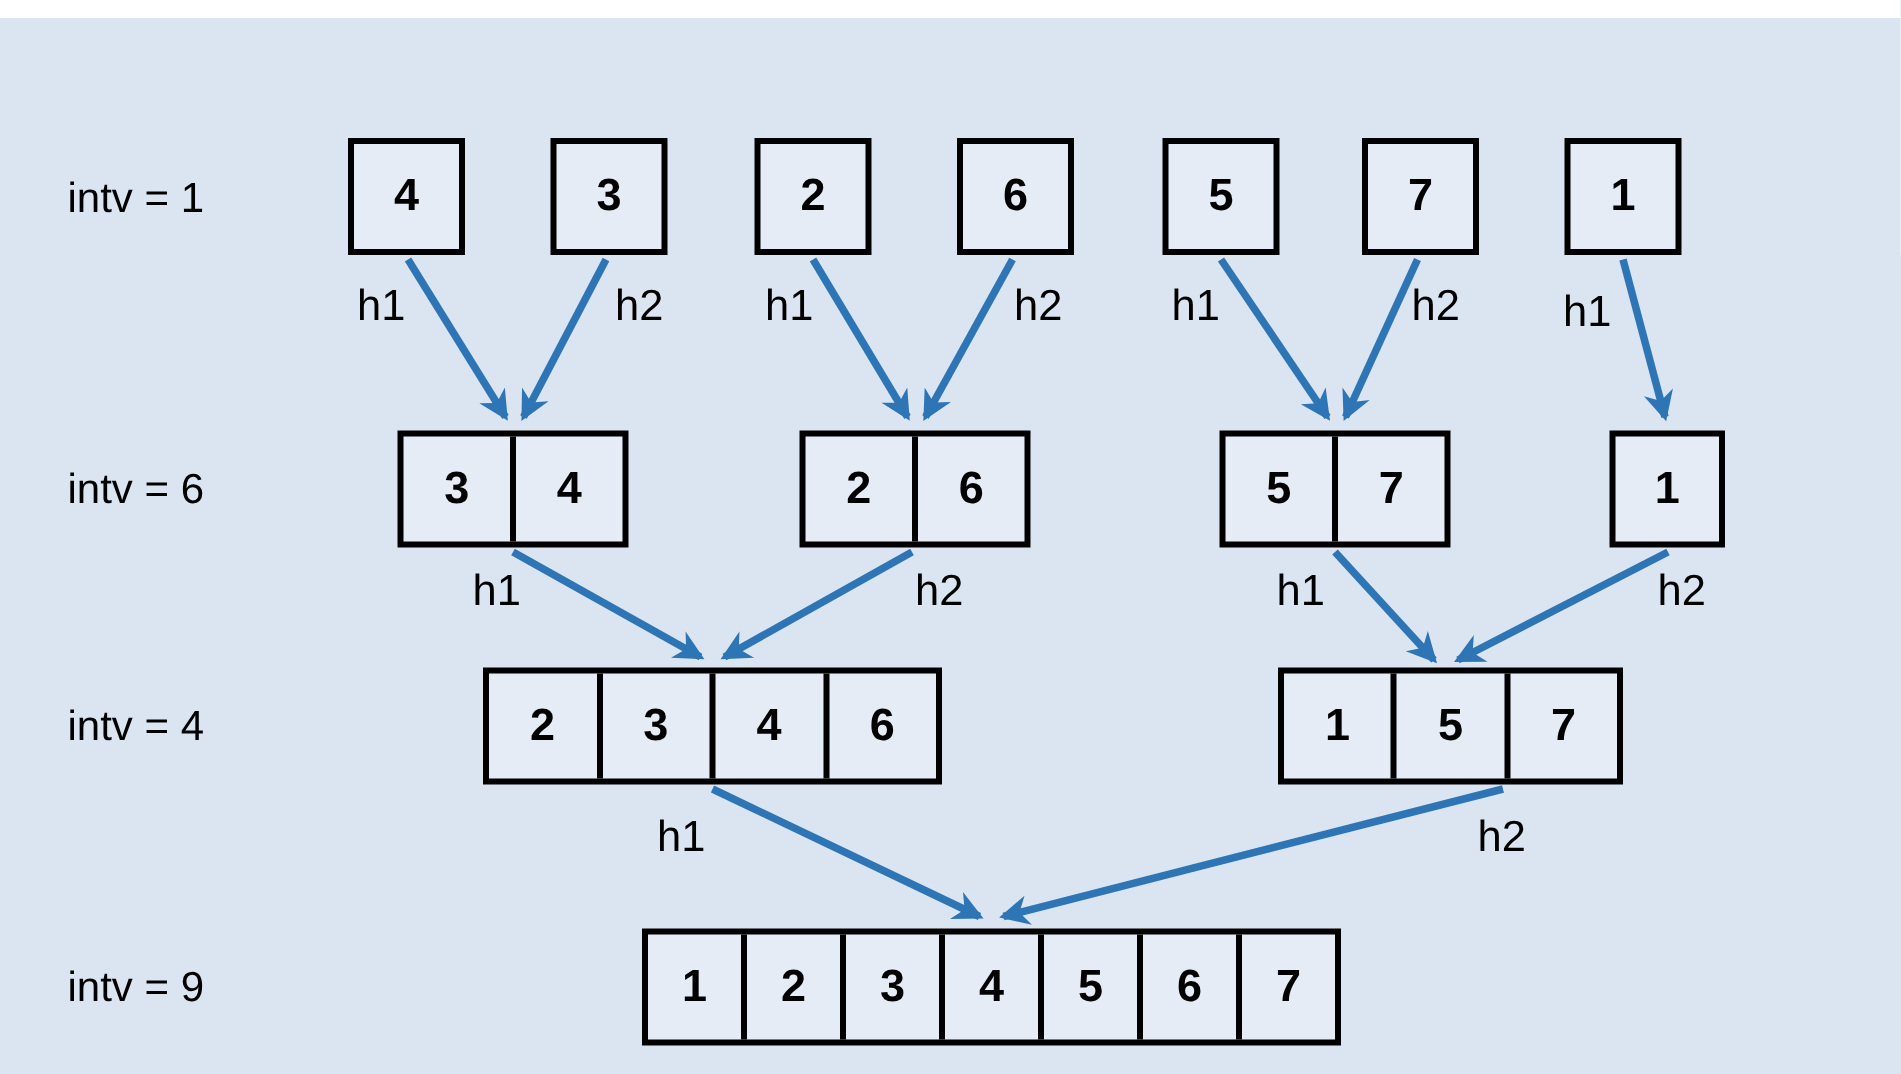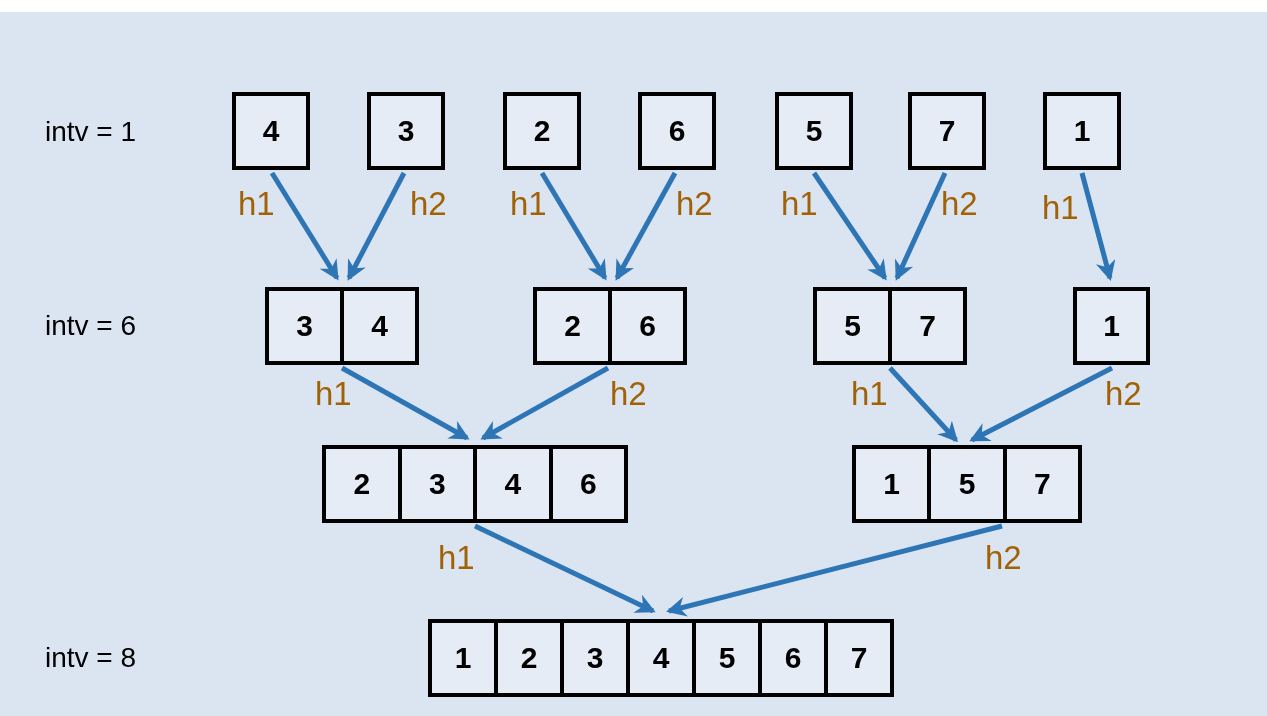--- a/index.html
+++ b/index.html
@@ -25,21 +25,21 @@
   }
   .cell{
     flex:1;display:flex;align-items:center;justify-content:center;
     font-size:30px;font-weight:bold;color:#000;
     border-left:4px solid #000;
     min-width:0;
   }
   .cell:first-child{border-left:none;}
   .hlabel{
     position:absolute;
-    font-size:33px;line-height:32px;color:#a16207;
+    font-size:29px;line-height:32px;color:#000000;
     white-space:nowrap;
   }
 </style>
 </head>
 <body>
 
 <div class="canvas">
 
   <svg class="arrows" viewBox="0 0 1267 716" xmlns="http://www.w3.org/2000/svg">
     <defs>
@@ -61,21 +61,22 @@
       <line x1="890" y1="356" x2="956" y2="428" marker-end="url(#ah)"></line>
       <line x1="1112" y1="356" x2="972" y2="428" marker-end="url(#ah)"></line>
 
       <line x1="475" y1="514" x2="653" y2="599" marker-end="url(#ah)"></line>
       <line x1="1002" y1="514" x2="669" y2="599" marker-end="url(#ah)"></line>
     </g>
   </svg>
 
   <div class="rowlabel" style="top:102px">intv = 1</div>
   <div class="rowlabel" style="top:296px">intv = 6</div>
-  <div class="rowlabel" style="top:628px">intv = 8</div>
+  <div class="rowlabel" style="top:454px">intv = 4</div>
+  <div class="rowlabel" style="top:628px">intv = 9</div>
 
   <div class="group" style="left:232px;top:80px;width:78px">
     <div class="cell">4</div>
   </div>
   <div class="group" style="left:367px;top:80px;width:78px">
     <div class="cell">3</div>
   </div>
   <div class="group" style="left:503px;top:80px;width:78px">
     <div class="cell">2</div>
   </div>

